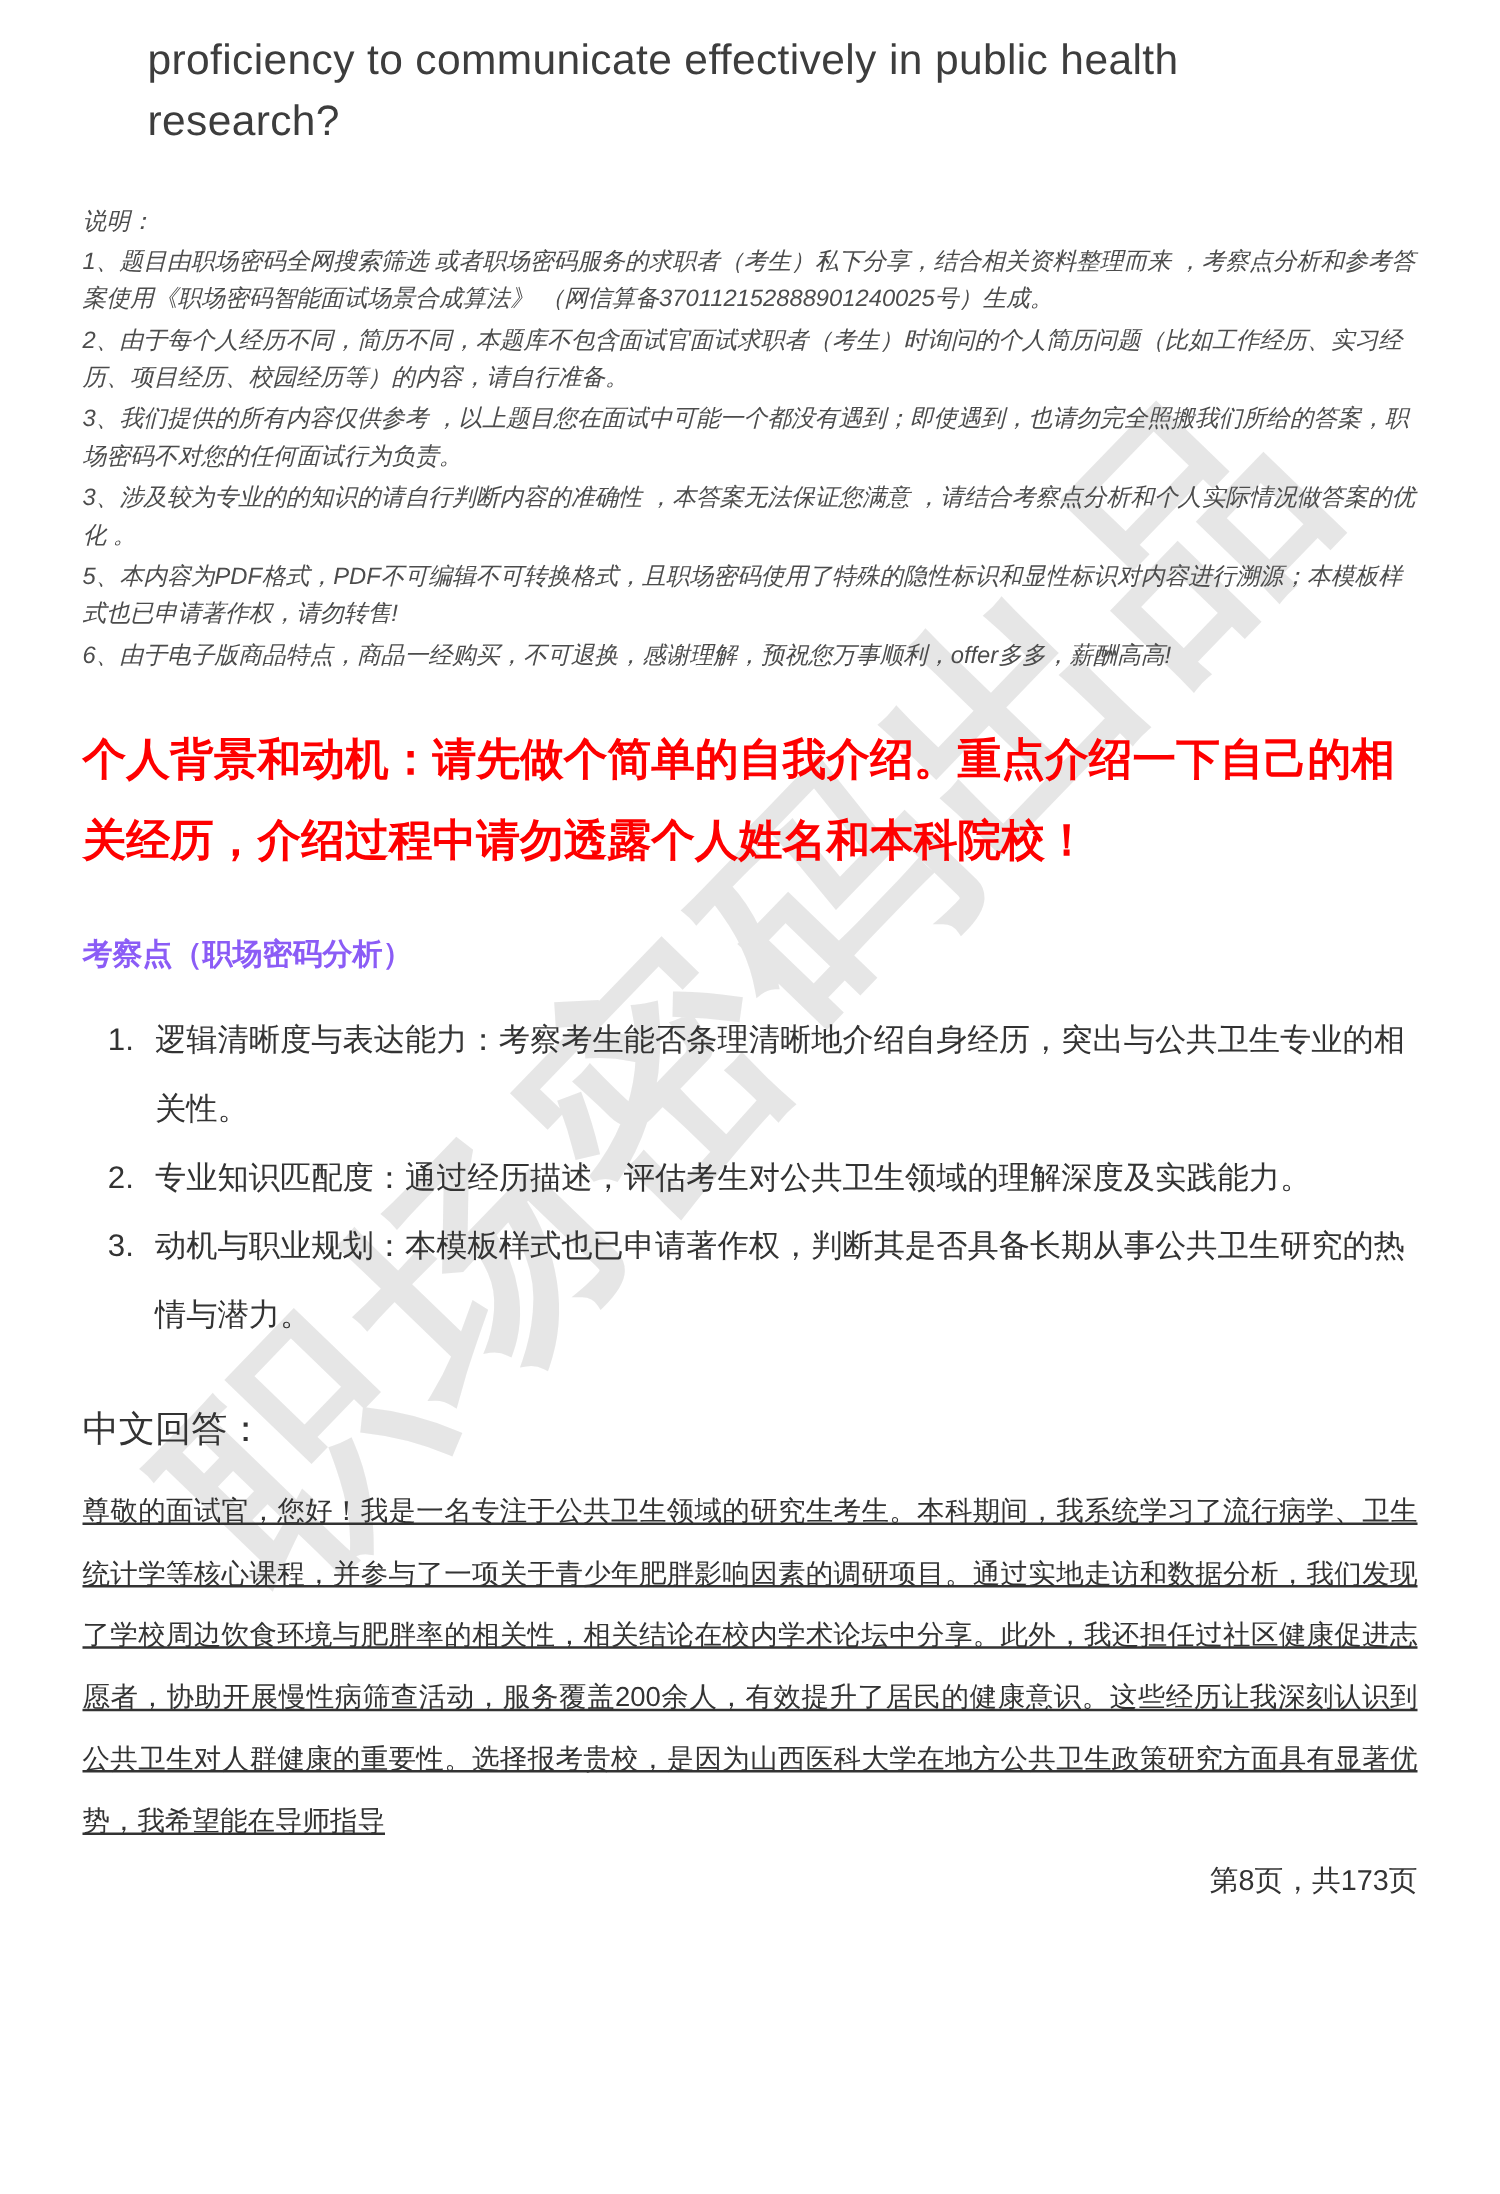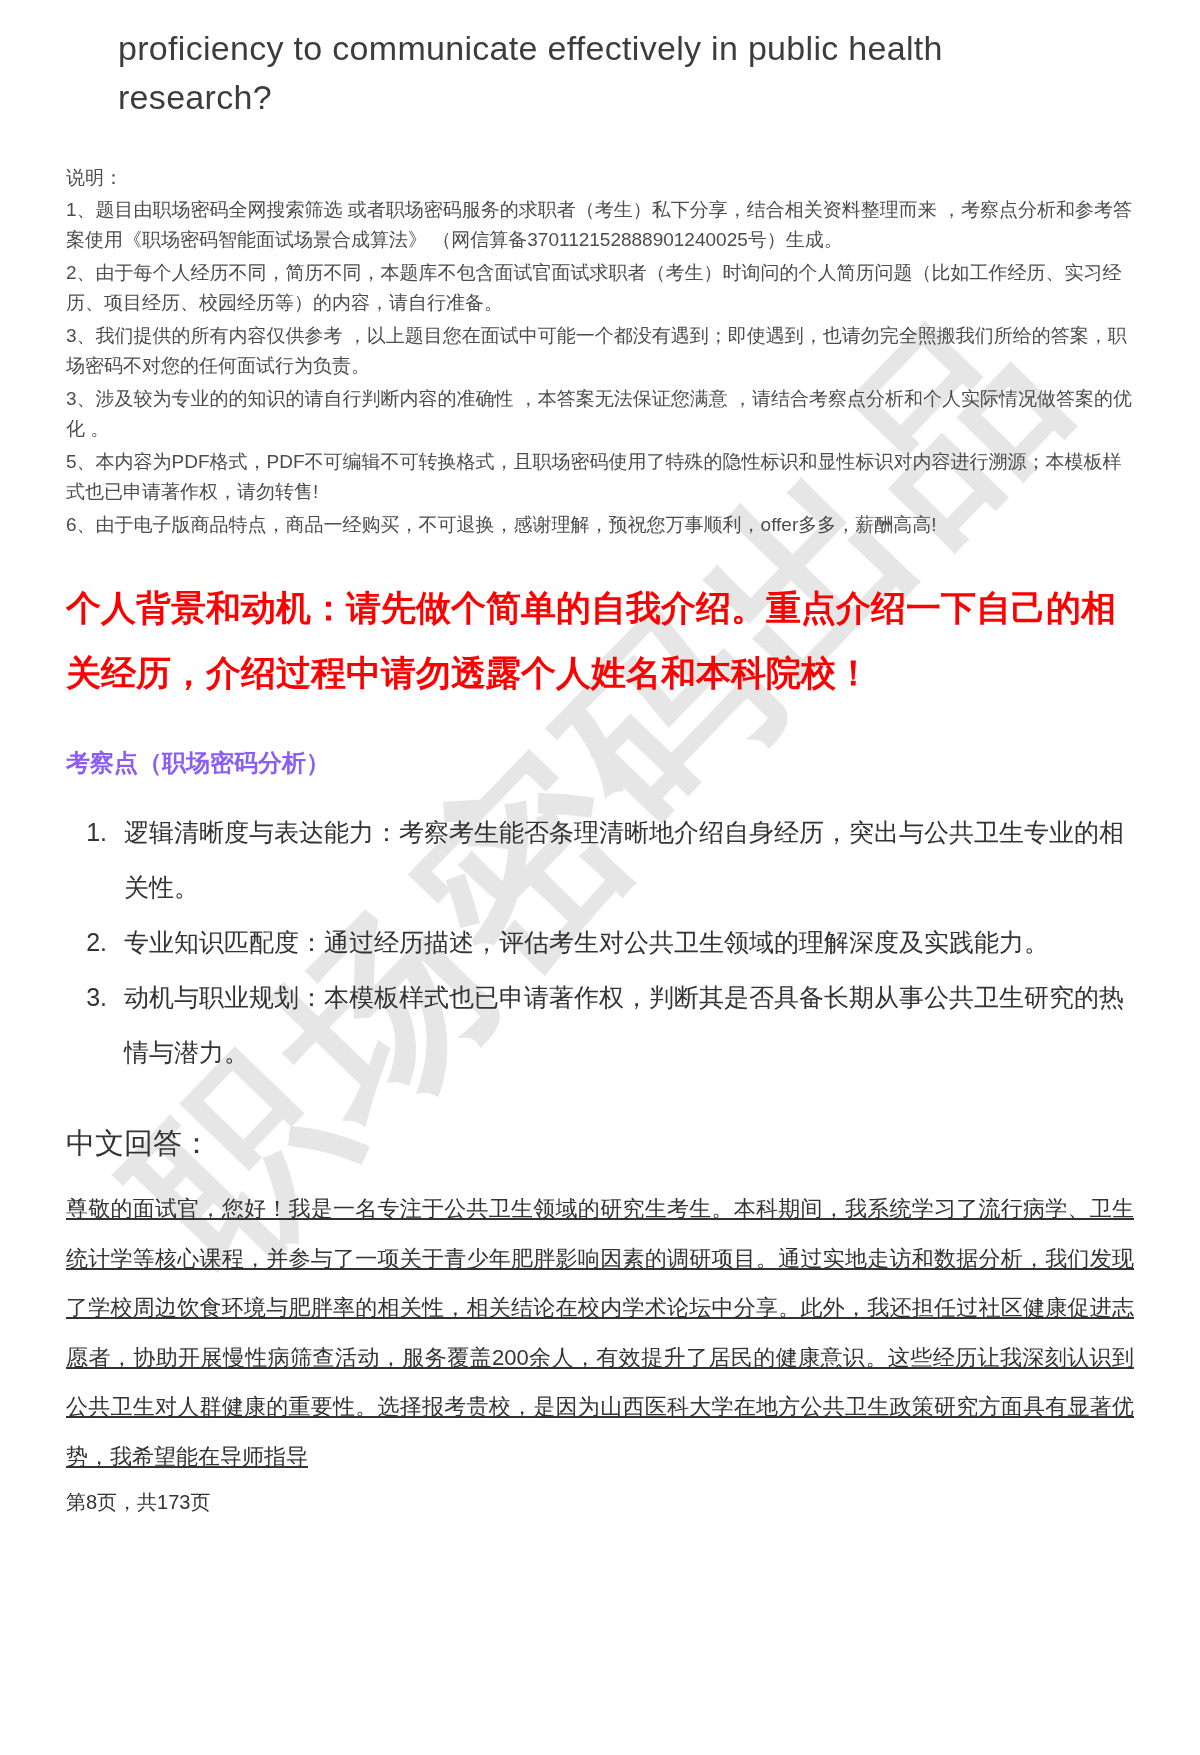--- a/index.html
+++ b/index.html
@@ -38,20 +38,21 @@
     max-width: 900px;
     font-size: 34px;
     font-weight: 400;
     line-height: 1.45;
     letter-spacing: 0.3px;
     color: #3d3d3d;
   }
   .notes {
     font-size: 19px;
     line-height: 1.58;
+    font-style: italic;
     color: #4c4c4c;
   }
   .notes-label { margin: 0 0 2px 0; }
   .note { margin: 0 0 3px 0; }
   .question {
     margin: 36px 0 0 0;
     font-size: 35px;
     font-weight: 700;
     line-height: 1.85;
     color: #fe0000;
@@ -78,22 +79,22 @@
   .answer-text {
     margin: 20px 0 0 0;
     font-size: 22px;
     line-height: 2.25;
     text-align: justify;
     color: #333333;
     text-decoration: underline;
   }
   .footer {
     margin-top: 8px;
-    text-align: left;
-    font-size: 20px;
+    text-align: right;
+    font-size: 23px;
     color: #333333;
   }
 </style>
 </head>
 <body>
 
 <div class="page">
   <div class="watermark">职场密码出品</div>
 
   <div class="content">

